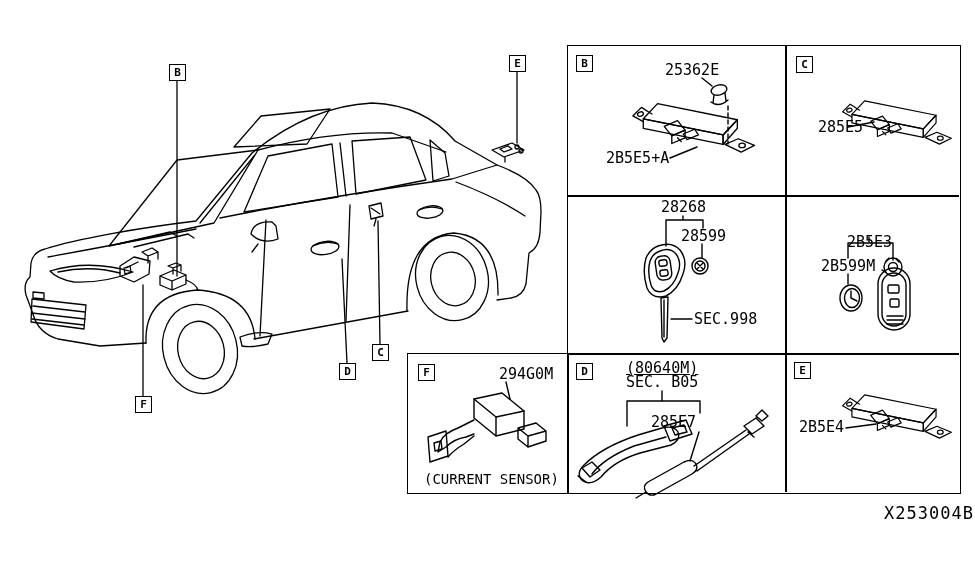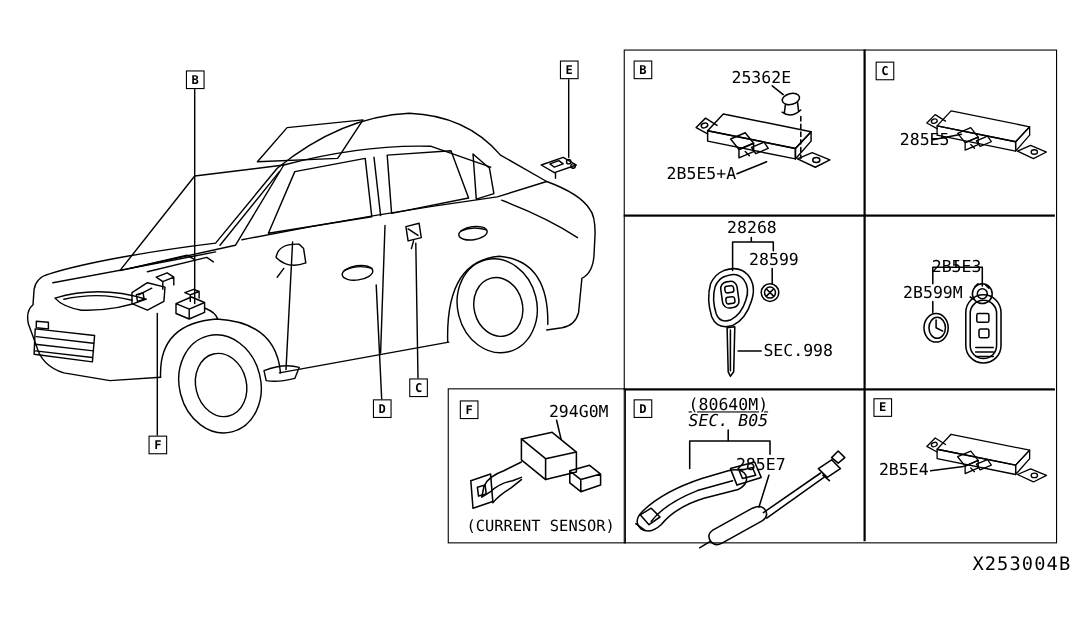--- a/index.html
+++ b/index.html
@@ -234,20 +234,20 @@
   <div class="plabel" style="left:681px;top:229px;text-align:center;">28599</div>
   <div class="plabel" style="left:694px;top:312px;">SEC.998</div>
 
   <div class="plabel" style="left:847px;top:221px;margin-top:14px;">2B5E3</div>
   <div class="plabel" style="left:821px;top:259px;">2B599M</div>
 
   <div class="plabel" style="left:479px;top:367px;margin-left:20px;">294G0M</div>
   <div class="plabel small" style="left:424px;top:472px;">(CURRENT SENSOR)</div>
 
   <div class="plabel" style="left:626px;top:361px;text-decoration:underline;">(80640M)</div>
-  <div class="plabel" style="left:626px;top:375px;font-style:italic;">SEC. B05</div>
-  <div class="plabel" style="left:669px;top:415px;">285E7</div>
+  <div class="plabel" style="left:626px;top:375px;">SEC. B05</div>
+  <div class="plabel" style="left:651px;top:415px;">285E7</div>
 
   <div class="plabel" style="left:799px;top:420px;">2B5E4</div>
 
   <div class="code" style="left:884px;top:505px;">X253004B</div>
 
 </div>
 
 </body></html>

